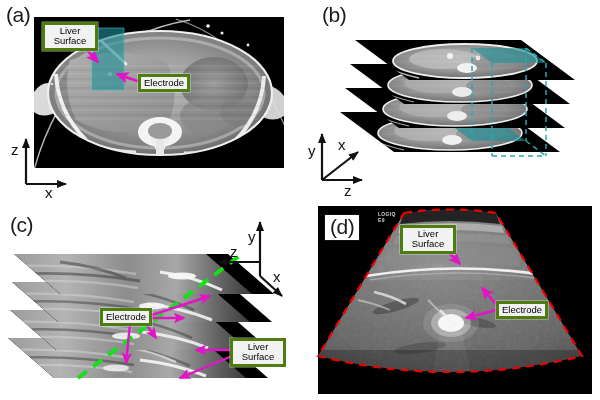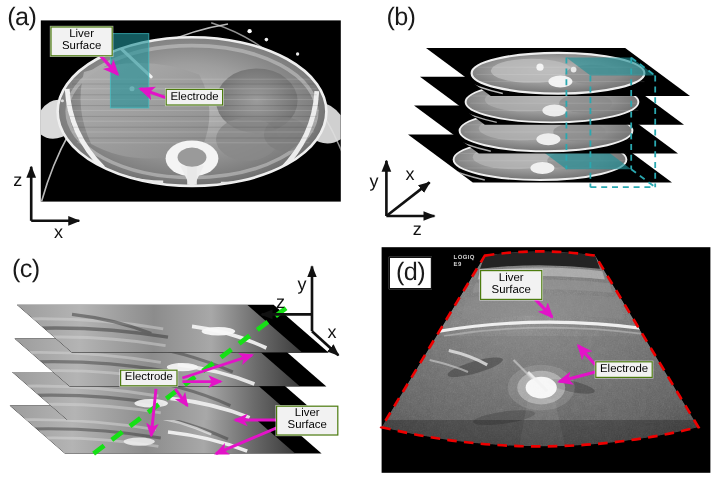--- a/index.html
+++ b/index.html
@@ -39,21 +39,21 @@
   }
   .panel-letter.boxed {
     background: #ffffff;
     border: 1.5px solid #111;
     padding: 1px 5px 3px 5px;
   }
 
   .callout {
     position: absolute;
     background: #f2f2f2;
-    border: 1px solid #4d7c0f;
+    border: 3px solid #4d7c0f;
     color: #000;
     font-family: "Liberation Sans", sans-serif;
     font-size: 9.5px;
     line-height: 1.08;
     text-align: center;
     padding: 1px 3px;
     white-space: pre-line;
     box-shadow: 0 0 0 0.5px rgba(255,255,255,0.6);
   }
 

